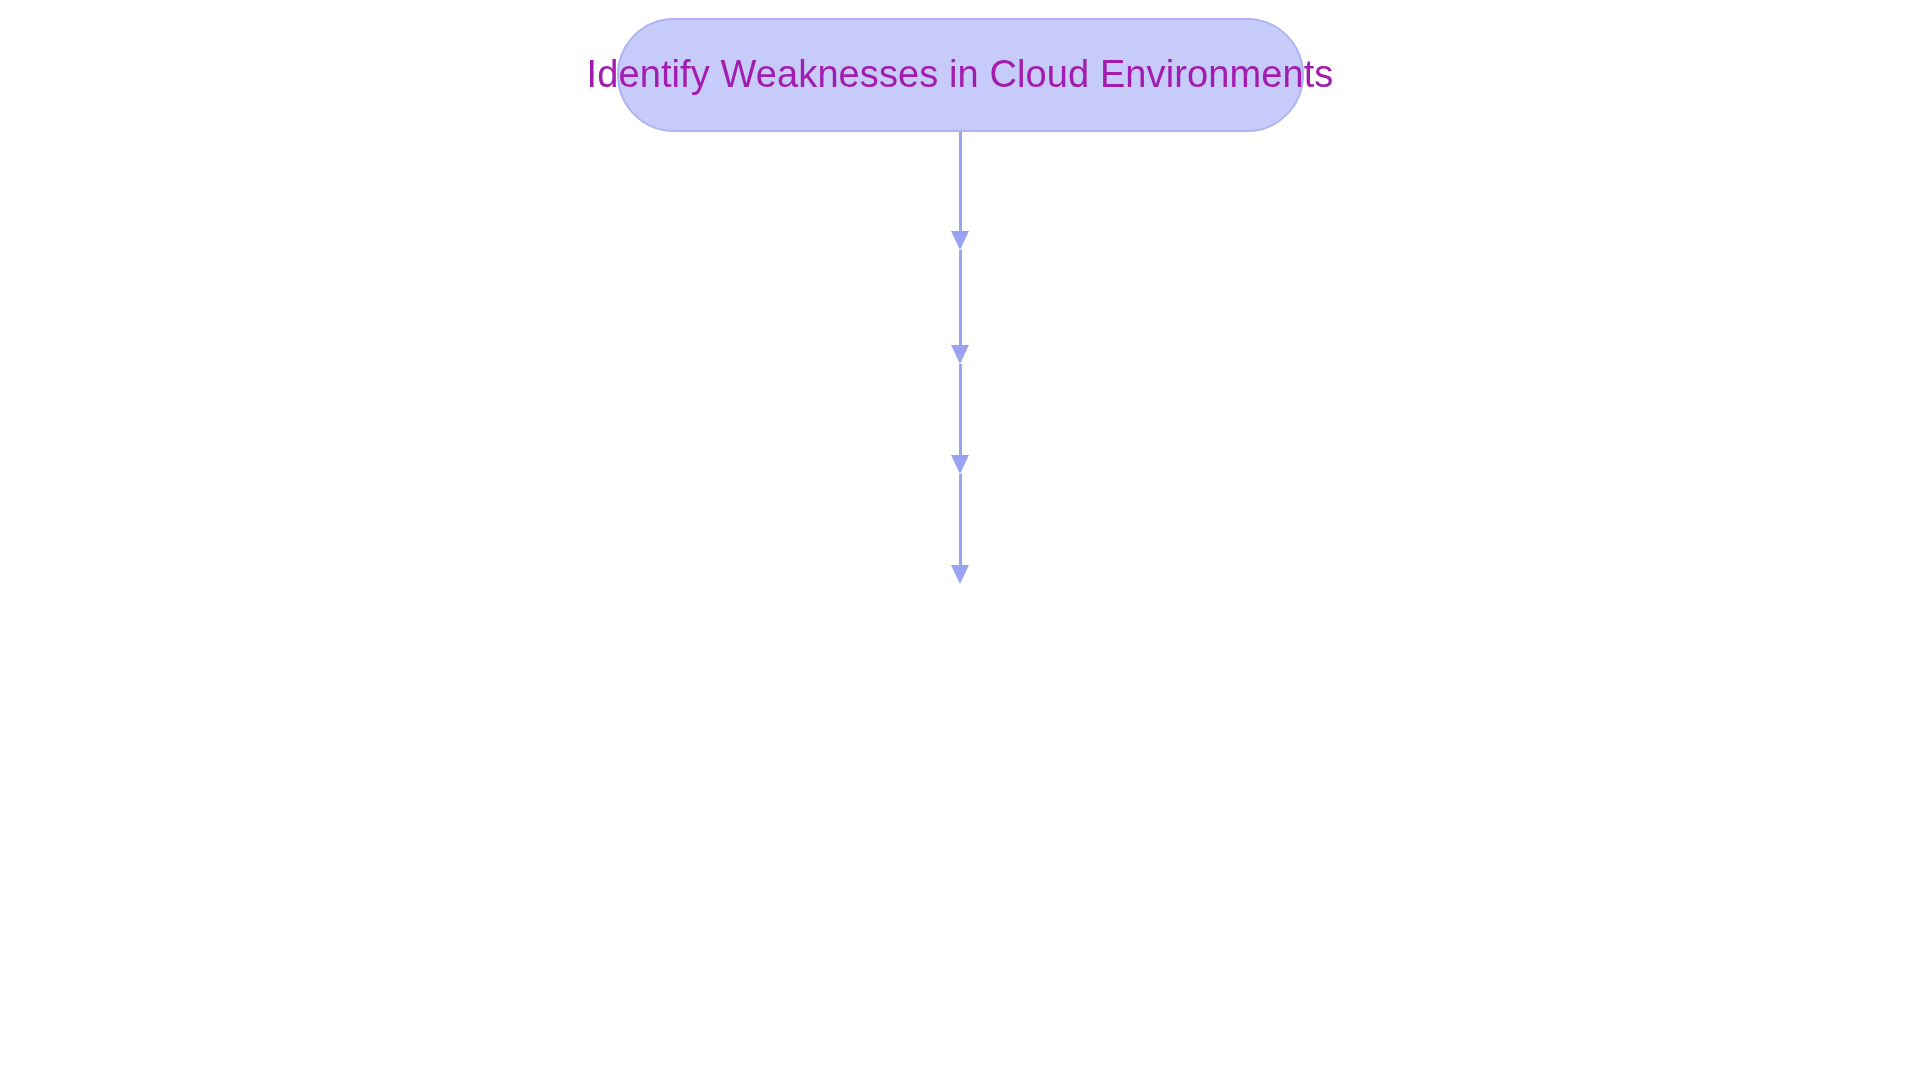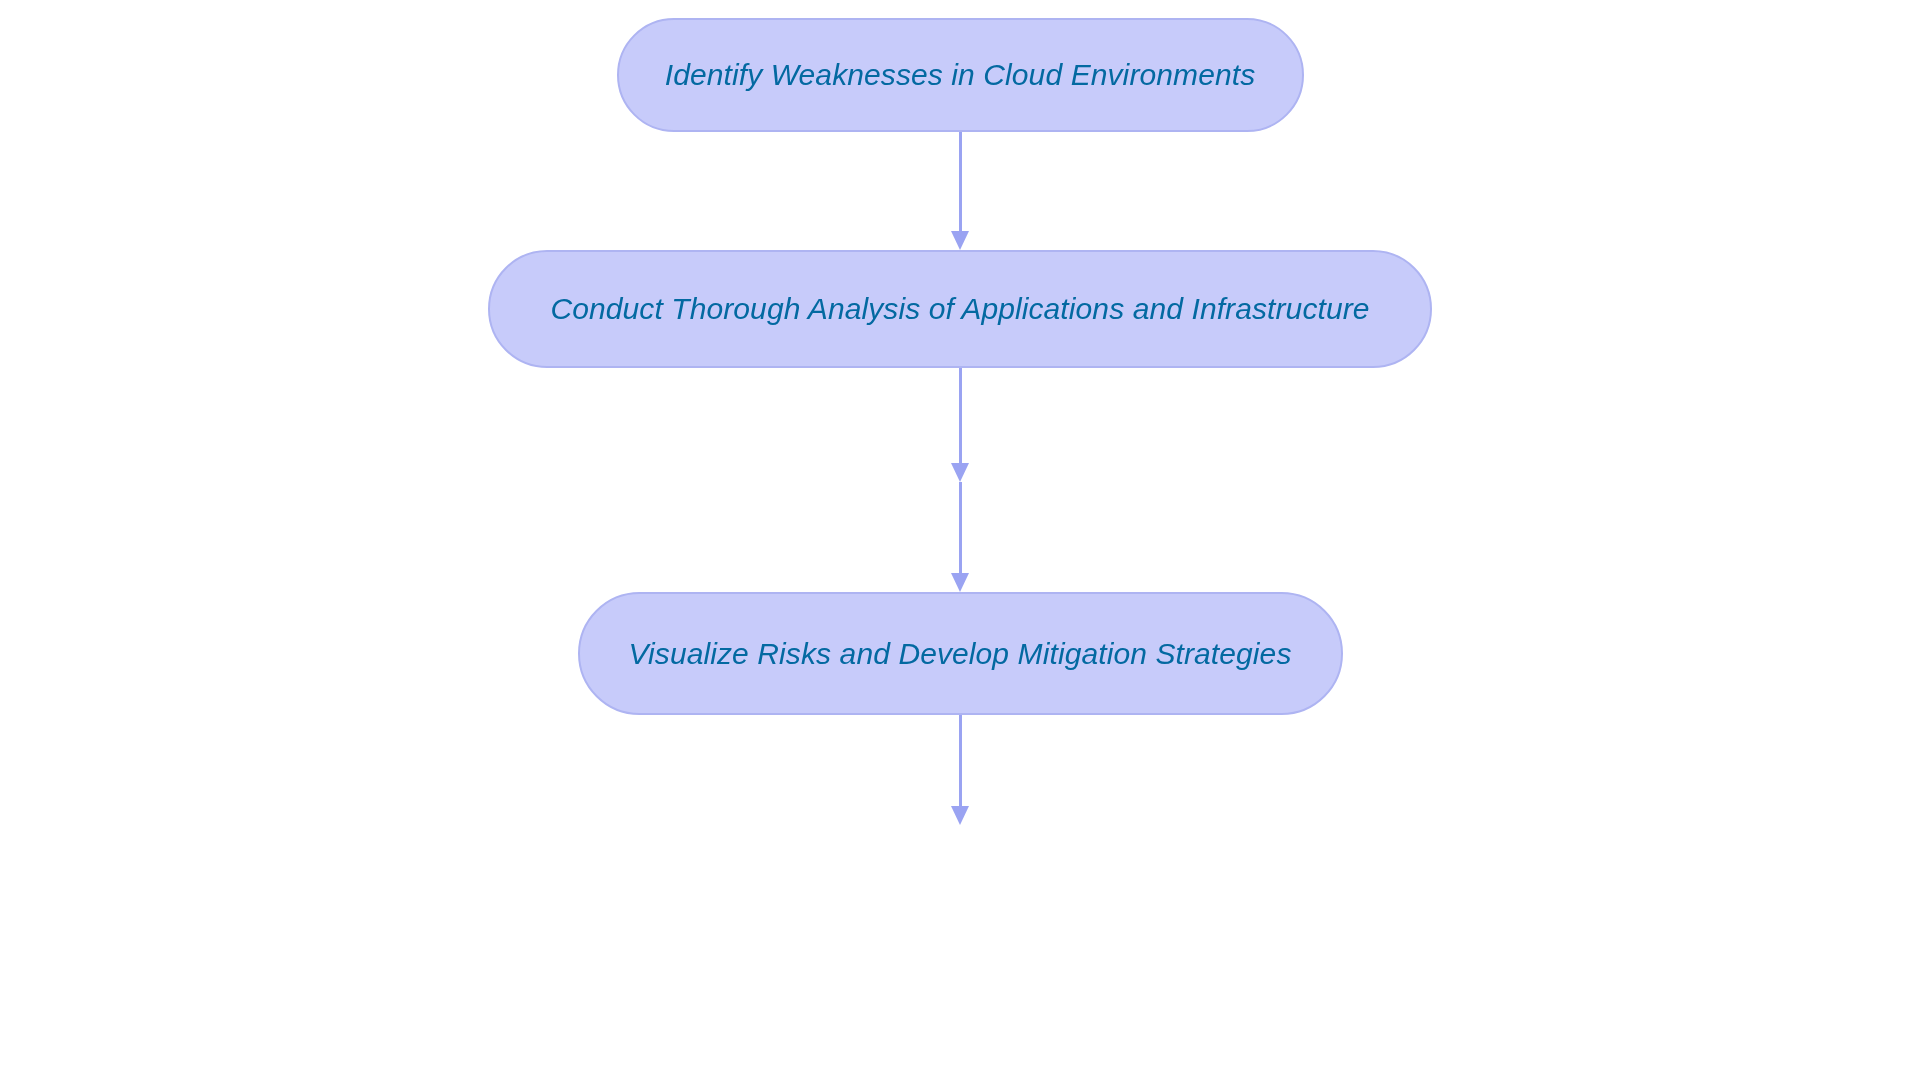--- a/index.html
+++ b/index.html
@@ -45,24 +45,23 @@
     color: #3333cc;
     font-size: 30px;
     font-weight: 400;
     line-height: 1.2;
     letter-spacing: 0.1px;
     padding: 0 34px;
     white-space: nowrap;
   }
 
   .node-label {
-    color: #0369a1;
-    font-size: 30px;
+    color: #a21caf;
+    font-size: 38px;
     font-family: "Liberation Sans", sans-serif;
-    font-style: italic;
   }
 
   
   .node-0 { width: 687px; height: 114px; margin-top: 18px; }
   .node-1 { width: 944px; height: 118px; }
   .node-2 { width: 1043px; height: 118px; }
   .node-3 { width: 765px; height: 123px; }
   .node-4 { width: 980px; height: 122px; }
 
   
@@ -100,38 +99,32 @@
 
     <div class="node node-0">
       <span class="node-label">Identify Weaknesses in Cloud Environments</span>
     </div>
 
     <div class="connector connector-0">
       <div class="connector-line"></div>
       <div class="connector-arrow"></div>
     </div>
 
-    <div class="node node-1">
-      <span class="node-label">Conduct Thorough Analysis of Applications and Infrastructure</span>
-    </div>
 
     <div class="connector connector-1">
       <div class="connector-line"></div>
       <div class="connector-arrow"></div>
     </div>
 
 
     <div class="connector connector-2">
       <div class="connector-line"></div>
       <div class="connector-arrow"></div>
     </div>
 
-    <div class="node node-3">
-      <span class="node-label">Visualize Risks and Develop Mitigation Strategies</span>
-    </div>
 
     <div class="connector connector-3">
       <div class="connector-line"></div>
       <div class="connector-arrow"></div>
     </div>
 
 
   </div>
 </div>
 

